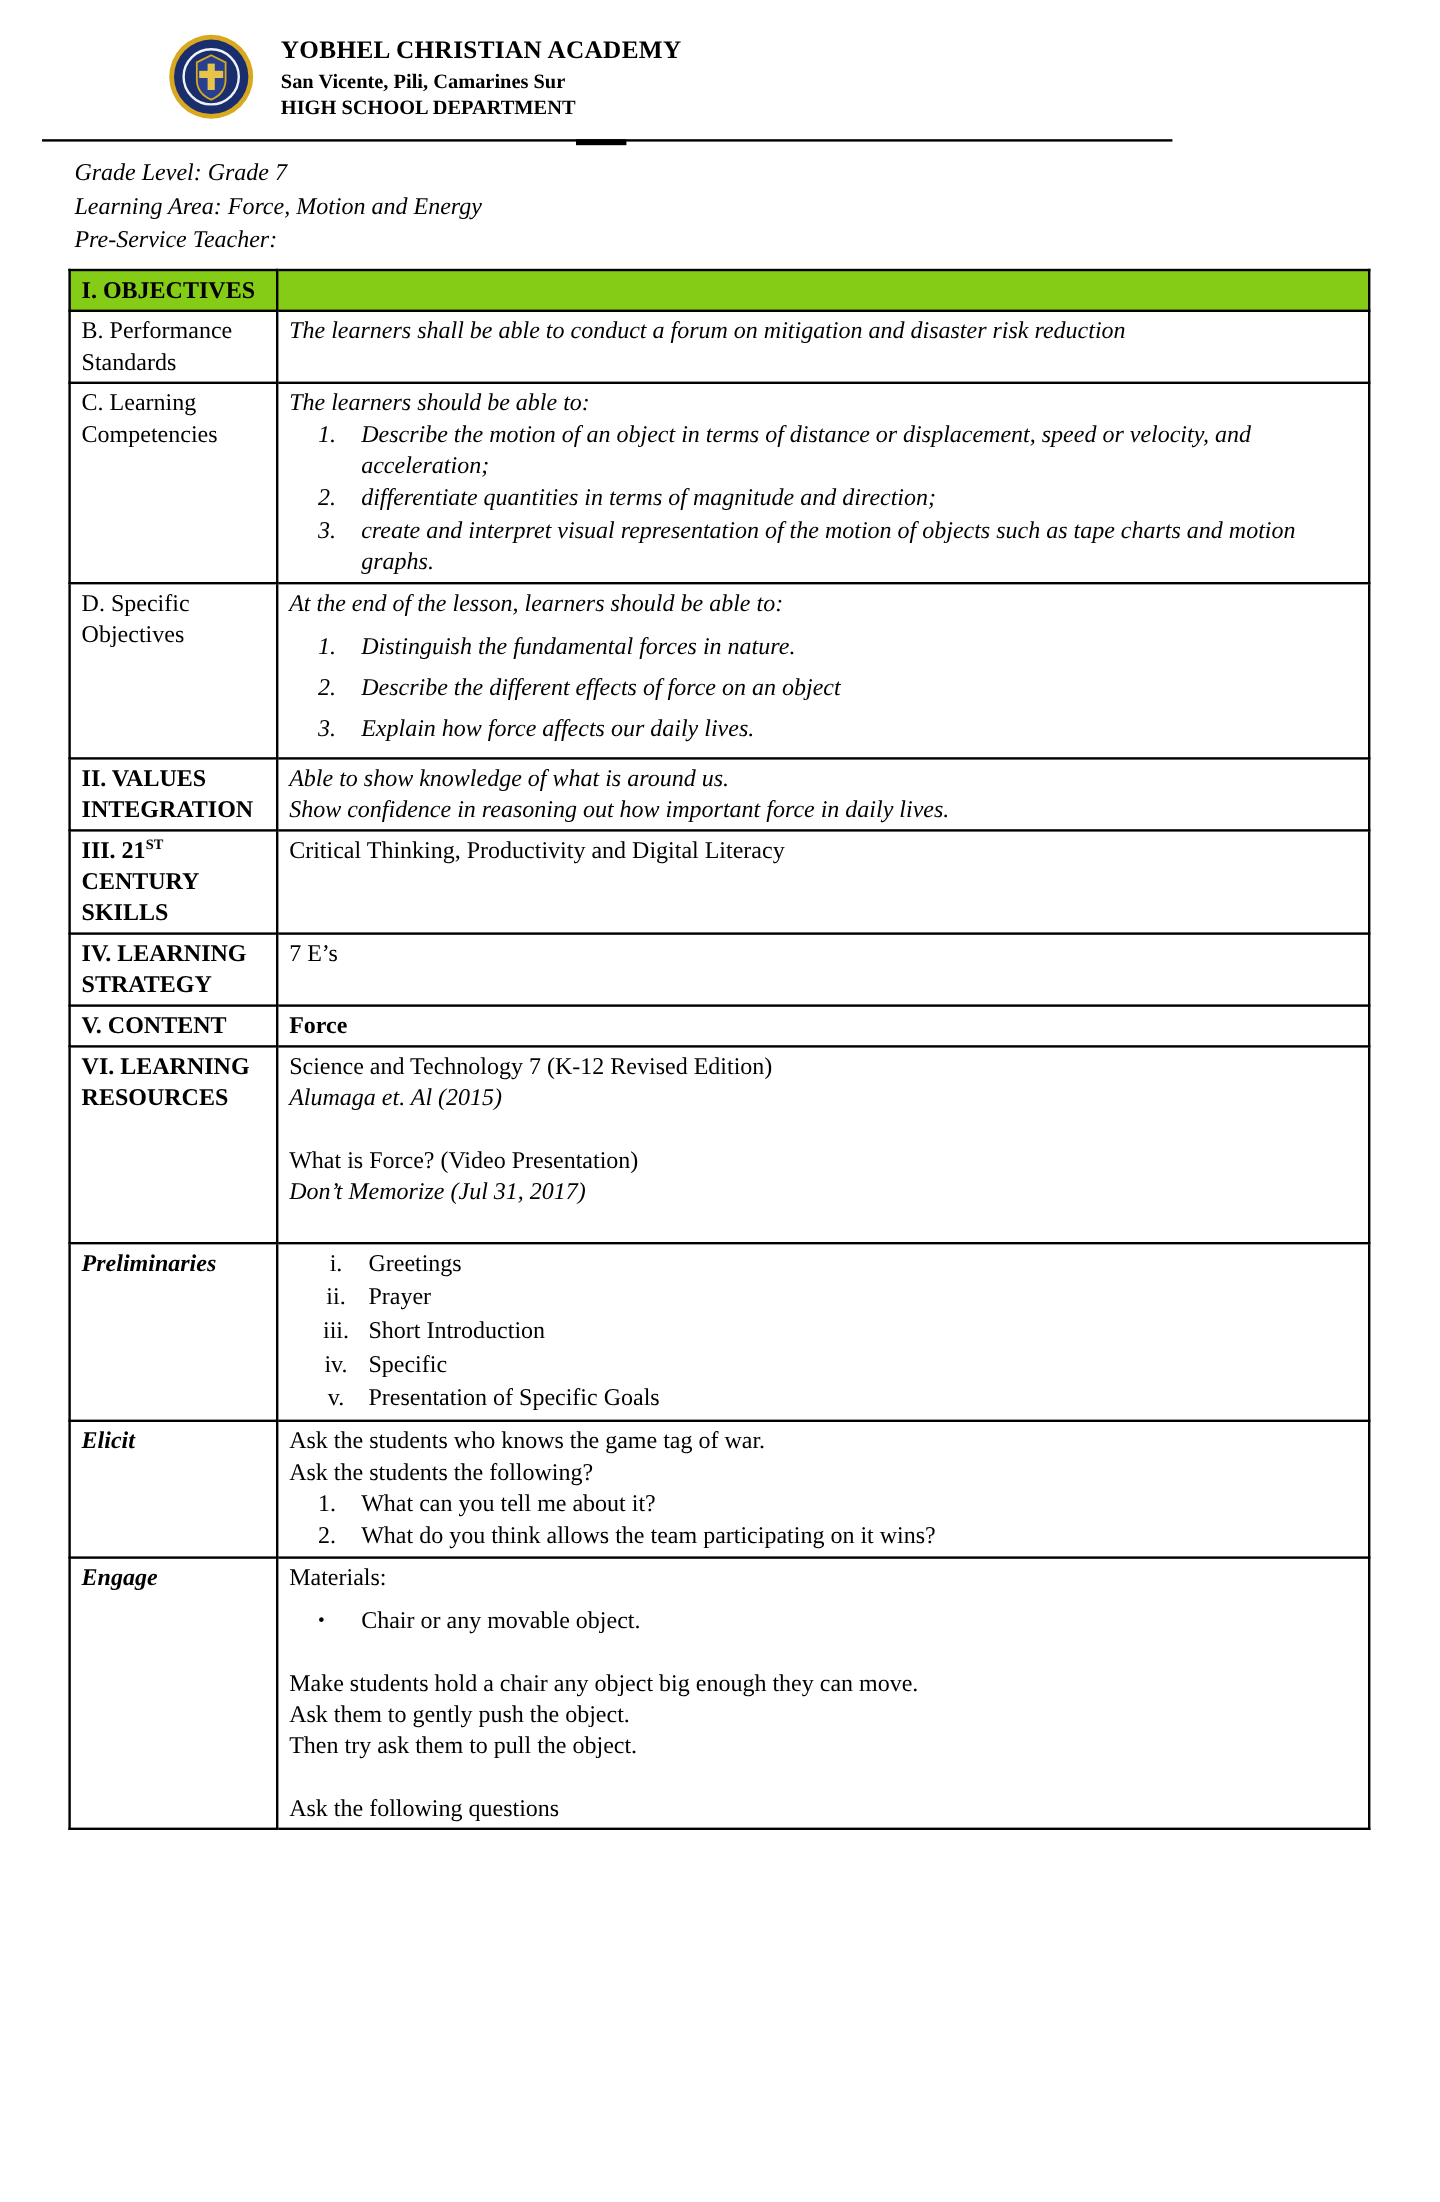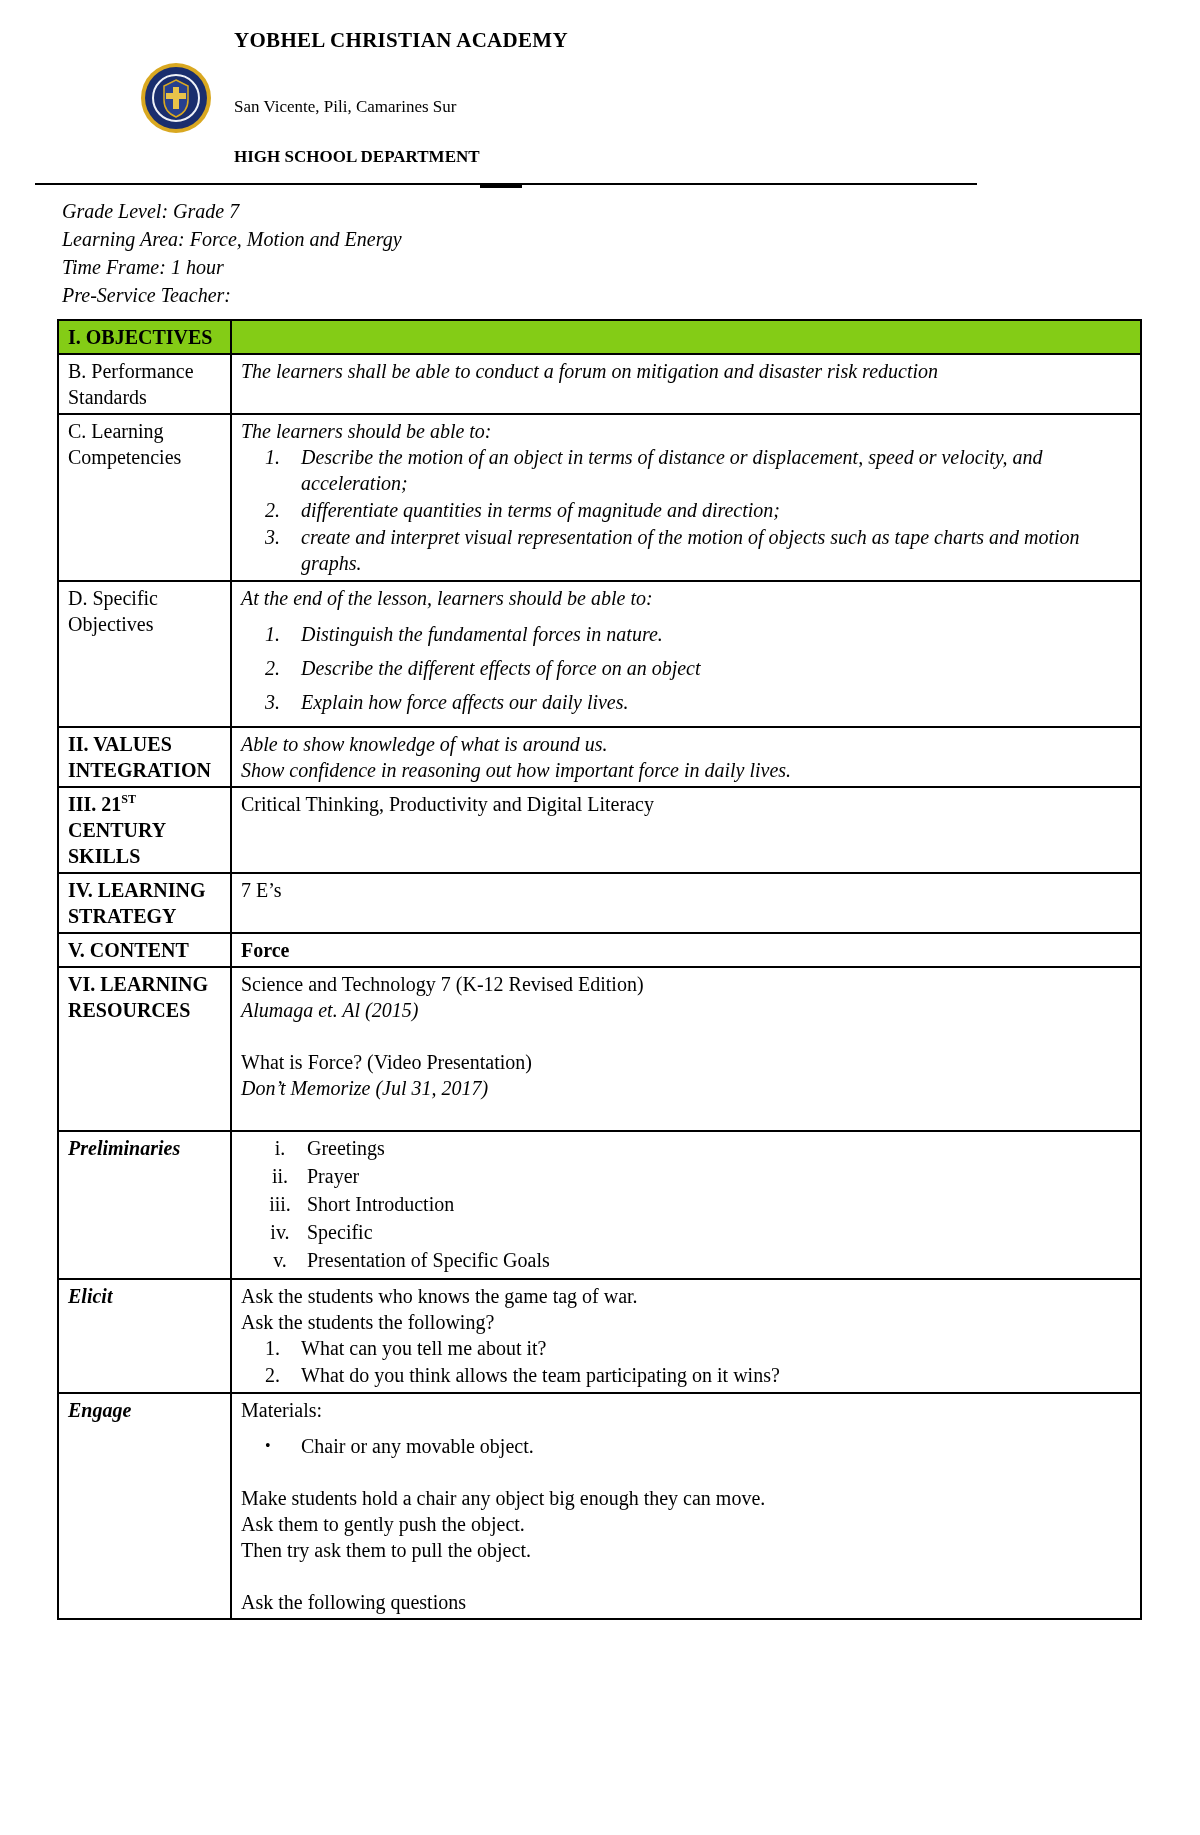--- a/index.html
+++ b/index.html
@@ -7,23 +7,23 @@
   body {
     width: 1200px; height: 1835px;
     font-family: "Liberation Serif", "DejaVu Serif", serif;
     color: #000; overflow: hidden;
   }
   .page { position: relative; width: 1200px; height: 1835px; background: #fff; }
 
   
   .header { display: flex; align-items: center; gap: 22px; padding: 28px 0 0 140px; }
   .logo { width: 72px; height: 72px; flex-shrink: 0; }
-  .header-text { display: flex; flex-direction: column; gap: 28px; }
+  .header-text { display: flex; flex-direction: column; }
   .school-name { font-size: 21px; font-weight: bold; letter-spacing: 0.3px; }
-  .school-address { font-size: 17px; font-weight: normal; margin-top: 16px; }
+  .school-address { font-size: 17px; font-weight: bold; margin-top: 4px; }
   .school-dept { font-size: 17px; font-weight: bold; margin-top: 2px; }
 
   .rule-wrap { position: relative; margin: 16px 0 0 35px; width: 942px; }
   .rule { border: none; border-top: 2.5px solid #000; }
   .rule-dash { position: absolute; left: 445px; top: 0px; width: 42px; height: 5px; background: #000; }
 
   
   .meta { padding: 12px 0 0 62px; font-size: 20px; line-height: 28px; font-style: italic; }
   .meta div { margin-bottom: 0px; }
 
@@ -83,21 +83,20 @@
   </div>
 
   <div class="rule-wrap">
     <hr class="rule">
     <div class="rule-dash"></div>
   </div>
 
   <div class="meta">
     <div>Grade Level: Grade 7</div>
     <div>Learning Area: Force, Motion and Energy</div>
-    <div>Time Frame: 1 hour</div>
     <div>Pre-Service Teacher:</div>
   </div>
 
   <table class="lesson">
     <colgroup>
         <col class="c-left">
         <col class="c-right">
       </colgroup>
 
     <tbody>

